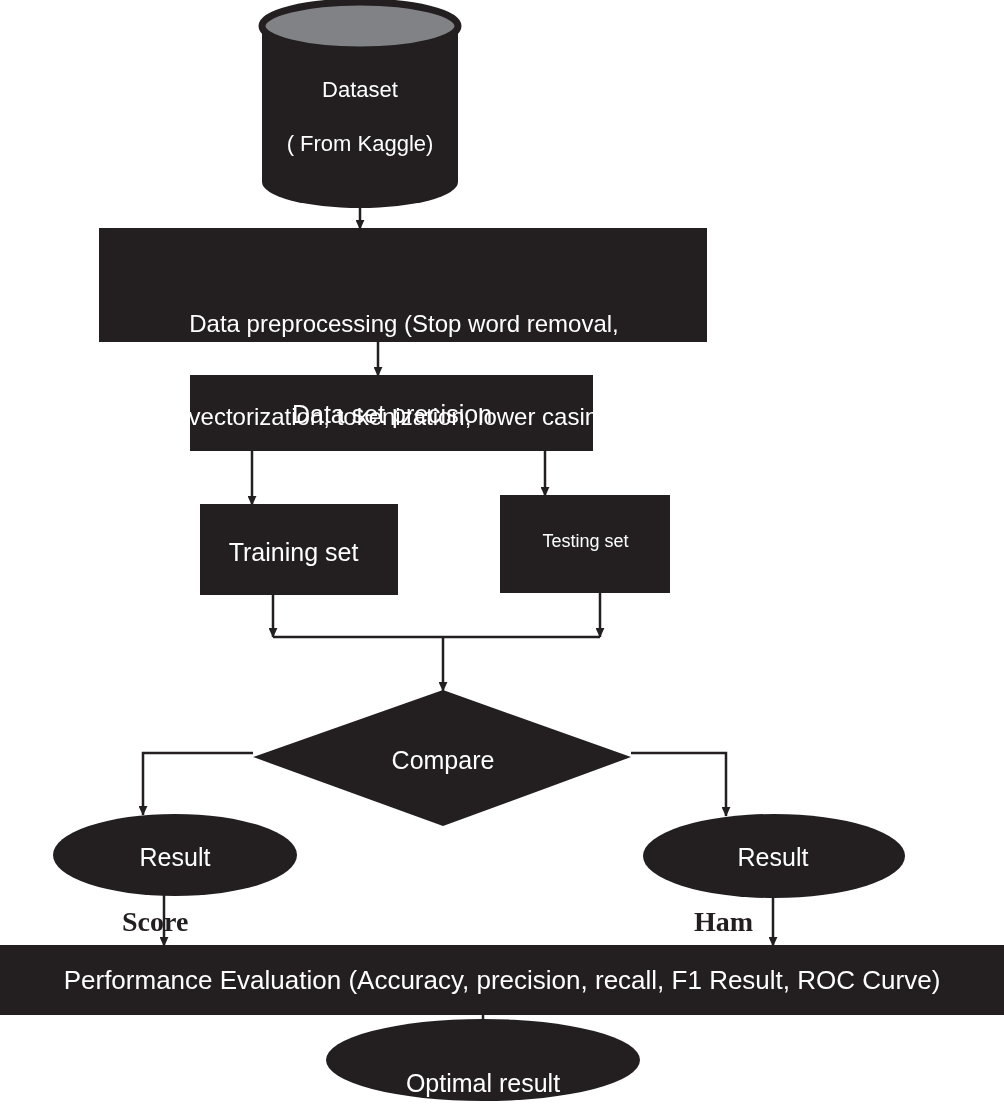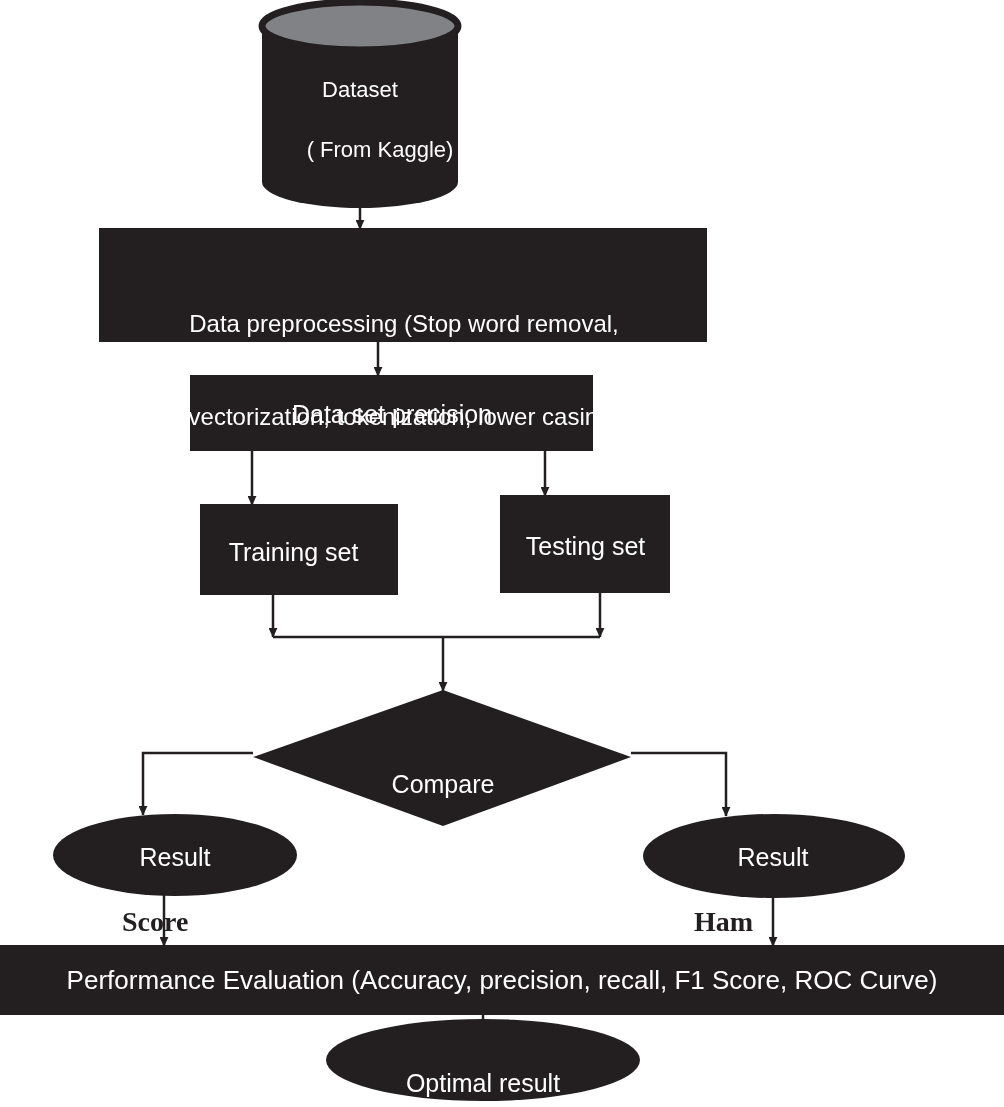--- a/index.html
+++ b/index.html
@@ -41,26 +41,26 @@
   }
   .edge-label {
     position: absolute;
     color: #231f20;
     font-family: "Liberation Serif", serif;
     font-weight: bold;
     white-space: pre;
     pointer-events: none;
   }
   .lbl-dataset      { left: 262px; top: 76px;  width: 196px; font-size: 22px; }
-  .lbl-dataset-sub  { left: 262px; top: 136px; width: 196px; font-size: 22px; margin-left: 20px; }
+  .lbl-dataset-sub  { left: 262px; top: 130px; width: 196px; font-size: 22px; }
   .lbl-preprocess   { left: 104px; top: 248px; width: 600px; font-size: 24px; }
   .lbl-splitting    { left: 192px; top: 398px; width: 400px; font-size: 25px; }
   .lbl-training     { left: 196px; top: 536px; width: 195px; font-size: 25px; }
-  .lbl-testing      { left: 502px; top: 530px; width: 167px; font-size: 25px; }
-  .lbl-compare      { left: 343px; top: 744px; width: 200px; font-size: 25px; margin-top: 24px; }
+  .lbl-testing      { left: 502px; top: 530px; width: 167px; font-size: 18px; }
+  .lbl-compare      { left: 343px; top: 744px; width: 200px; font-size: 25px; }
   .lbl-result-left  { left: 75px;  top: 841px; width: 200px; font-size: 25px; }
   .lbl-result-right { left: 673px; top: 841px; width: 200px; font-size: 25px; }
   .lbl-perf         { left: 12px;  top: 964px; width: 980px; font-size: 26px; }
   .lbl-optimal      { left: 333px; top: 1043px; width: 300px; font-size: 25px; margin-top: 24px; }
   .lbl-phish        { left: 122px; top: 906px; font-size: 28px; }
   .lbl-ham          { left: 694px; top: 906px; font-size: 28px; }
 </style>
 </head>
 <body>
 
@@ -136,21 +136,21 @@
   <div class="node-label lbl-training">Training set</div>
 
   <div class="node-label lbl-testing">Testing set</div>
 
   <div class="node-label lbl-compare">Compare</div>
 
   <div class="node-label lbl-result-left">Result</div>
 
   <div class="node-label lbl-result-right">Result</div>
 
-  <div class="node-label lbl-perf">Performance Evaluation (Accuracy, precision, recall, F1 Score, ROC Curve)</div>
+  <div class="node-label lbl-perf">Performance Evaluation (Accuracy, precision, recall, F1 Result, ROC Curve)</div>
 
   <div class="node-label lbl-optimal">Optimal result</div>
 
   <div class="edge-label lbl-phish">Score</div>
 
   <div class="edge-label lbl-ham">Ham</div>
 
 </div>
 
 </body></html>

